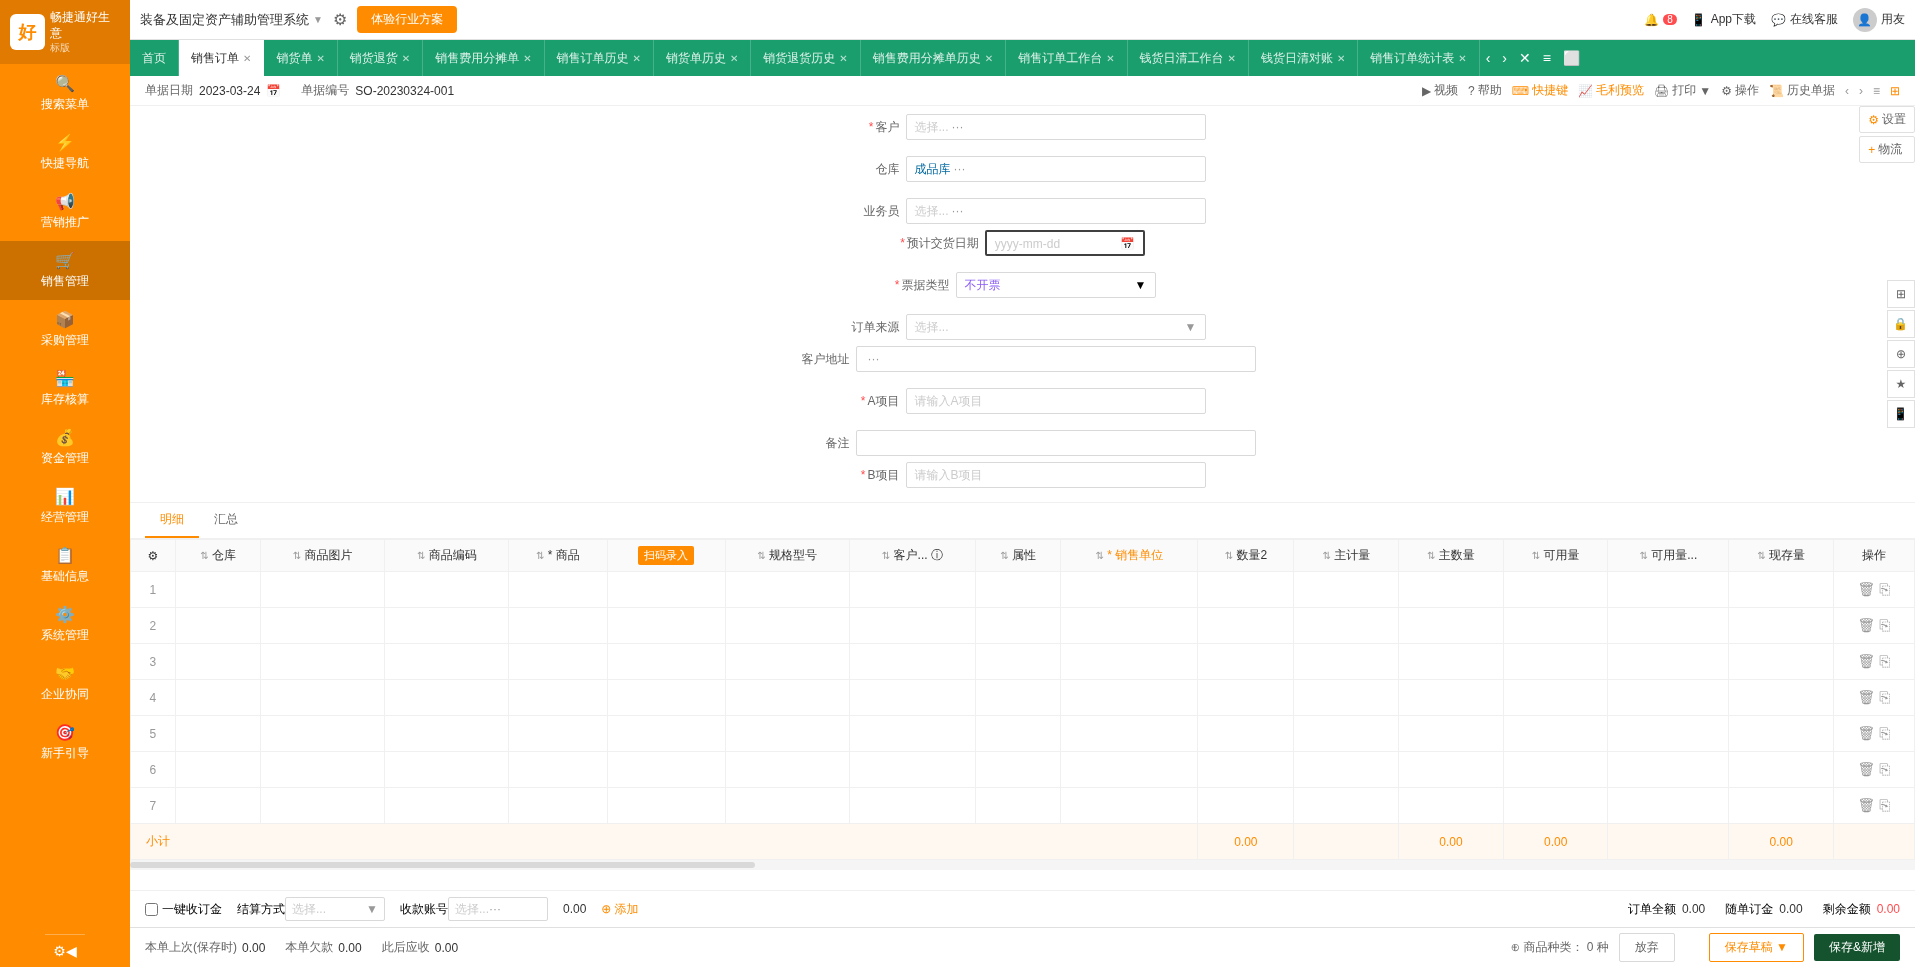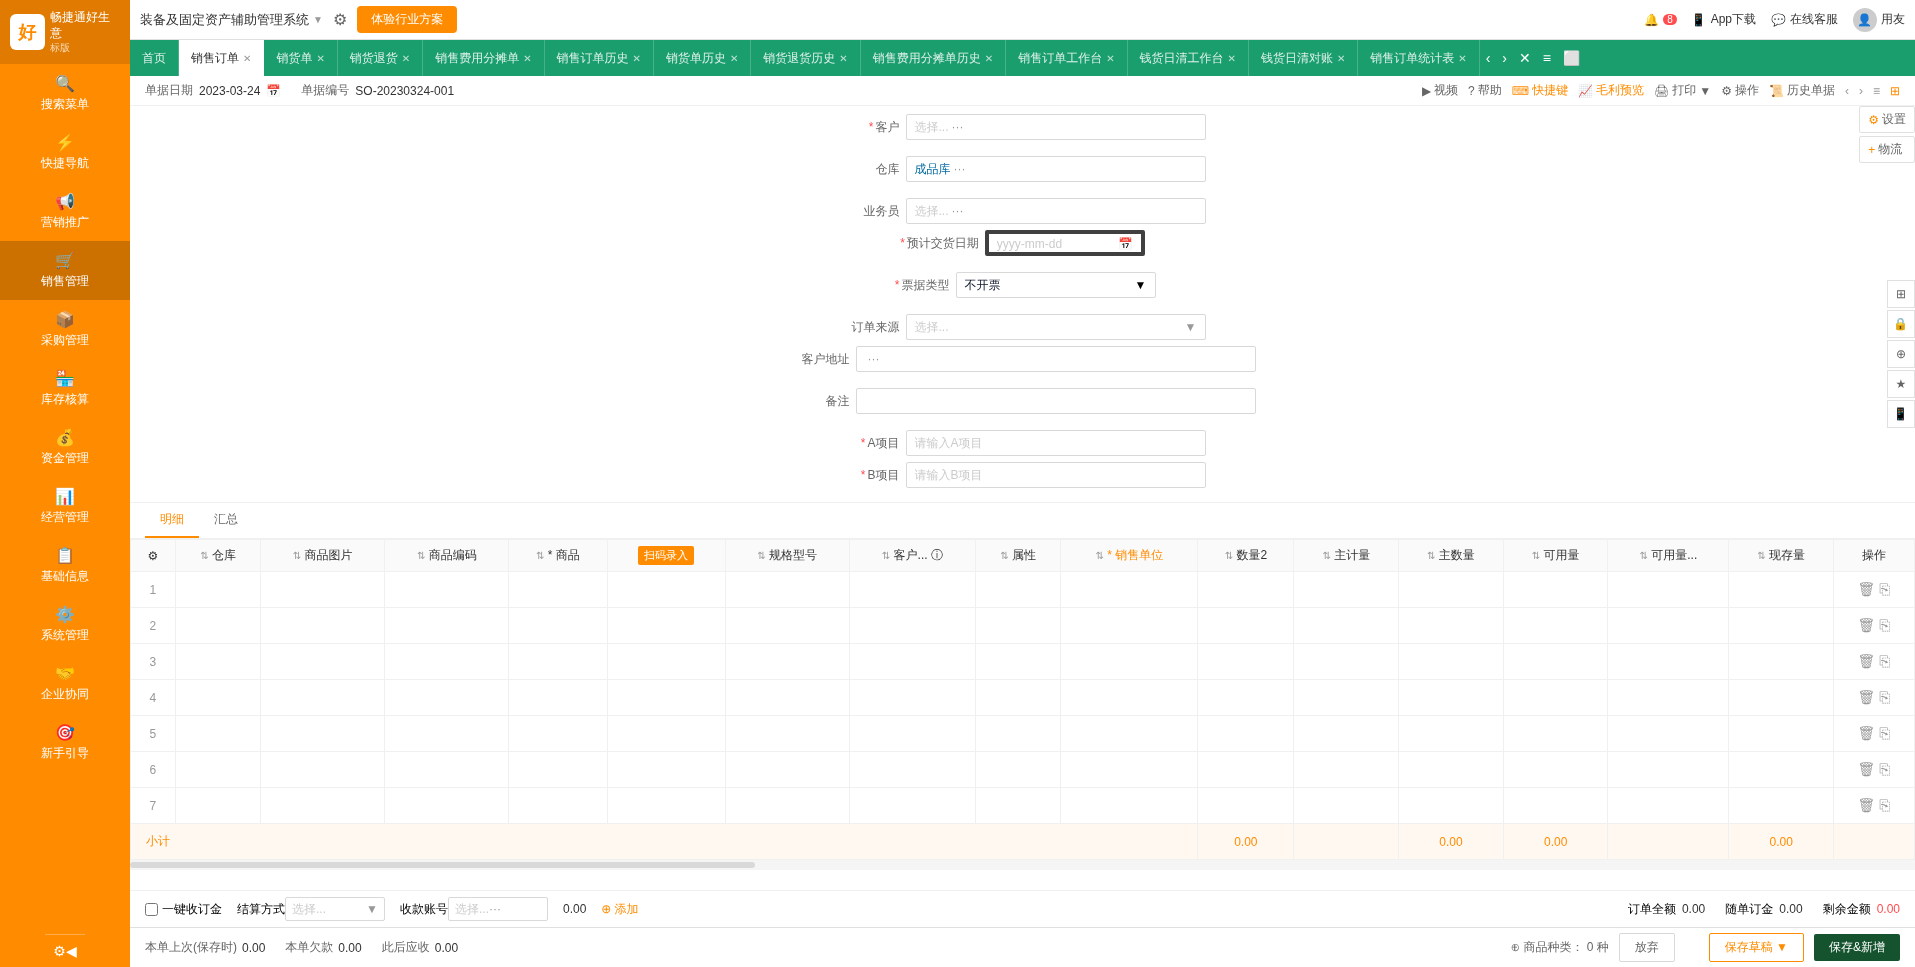--- a/index.html
+++ b/index.html
@@ -54,22 +54,22 @@
     
     .form-body { padding: 8px 15px; background: white; border-bottom: 1px solid #f0f0f0; }
     .form-row { display: flex; align-items: center; gap: 16px; margin-bottom: 6px; flex-direction: column; }
     .field-group { display: flex; align-items: center; gap: 6px; flex: 1; }
     .field-label { color: #666; min-width: 60px; text-align: right; }
     .field-required::before { content: '*'; color: #ff4d4f; margin-right: 2px; }
     .field-input { border: 1px solid #d9d9d9; border-radius: 2px; padding: 3px 8px; color: #999; min-width: 140px; height: 26px; display: flex; align-items: center; }
     .field-input-wide { min-width: 300px; }
     .field-dots { color: #999; margin-left: 3px; }
     .field-select { border: 1px solid #d9d9d9; border-radius: 2px; padding: 3px 8px; display: flex; align-items: center; justify-content: space-between; min-width: 140px; height: 26px; }
-    .field-select-text { color: #0f172a; }
-    .field-date { border: 4px solid #404040; border-radius: 2px; padding: 3px 8px; color: #999; display: flex; align-items: flex-start; gap: 5px; height: 26px; min-width: 160px; }
+    .field-select-text { color: #8b5cf6; }
+    .field-date { border: 2px solid #404040; border-radius: 2px; padding: 3px 8px; color: #999; display: flex; align-items: flex-end; gap: 5px; height: 26px; min-width: 160px; }
 
     
     .content-tabs { display: flex; border-bottom: 1px solid #f0f0f0; padding: 0 15px; background: white; }
     .content-tab { padding: 8px 15px; cursor: pointer; font-size: 13px; color: #666; border-bottom: 2px solid transparent; }
     .content-tab.active { color: #ff8c00; border-bottom: 2px solid #ff8c00; font-weight: 500; }
 
     
     .data-table-wrap { flex: 1; overflow: auto; }
     .data-table { width: 100%; border-collapse: collapse; }
     .data-table th { background: #fafafa; border: 1px solid #f0f0f0; padding: 6px 8px; white-space: nowrap; color: #333; font-weight: normal; text-align: center; }
@@ -378,28 +378,28 @@
         </div>
       </div>
       <div class="form-row">
         <div class="field-group">
           <span class="field-label">客户地址</span>
           <div class="field-input" style="min-width:400px;">
             <span class="field-dots">···</span>
           </div>
         </div>
         <div class="field-group">
-          <span class="field-label">备注</span>
-          <div class="field-input" style="min-width:400px;"></div>
-        </div>
-        <div class="field-group">
           <span class="field-label field-required">A项目</span>
           <div class="field-input field-input-wide">
             <span style="color:#ccc;">请输入A项目</span>
           </div>
+        </div>
+        <div class="field-group">
+          <span class="field-label">备注</span>
+          <div class="field-input" style="min-width:400px;"></div>
         </div>
       </div>
       <div class="form-row">
         <div class="field-group">
           <span class="field-label field-required">B项目</span>
           <div class="field-input" style="min-width:300px;">
             <span style="color:#ccc;">请输入B项目</span>
           </div>
         </div>
       </div>

